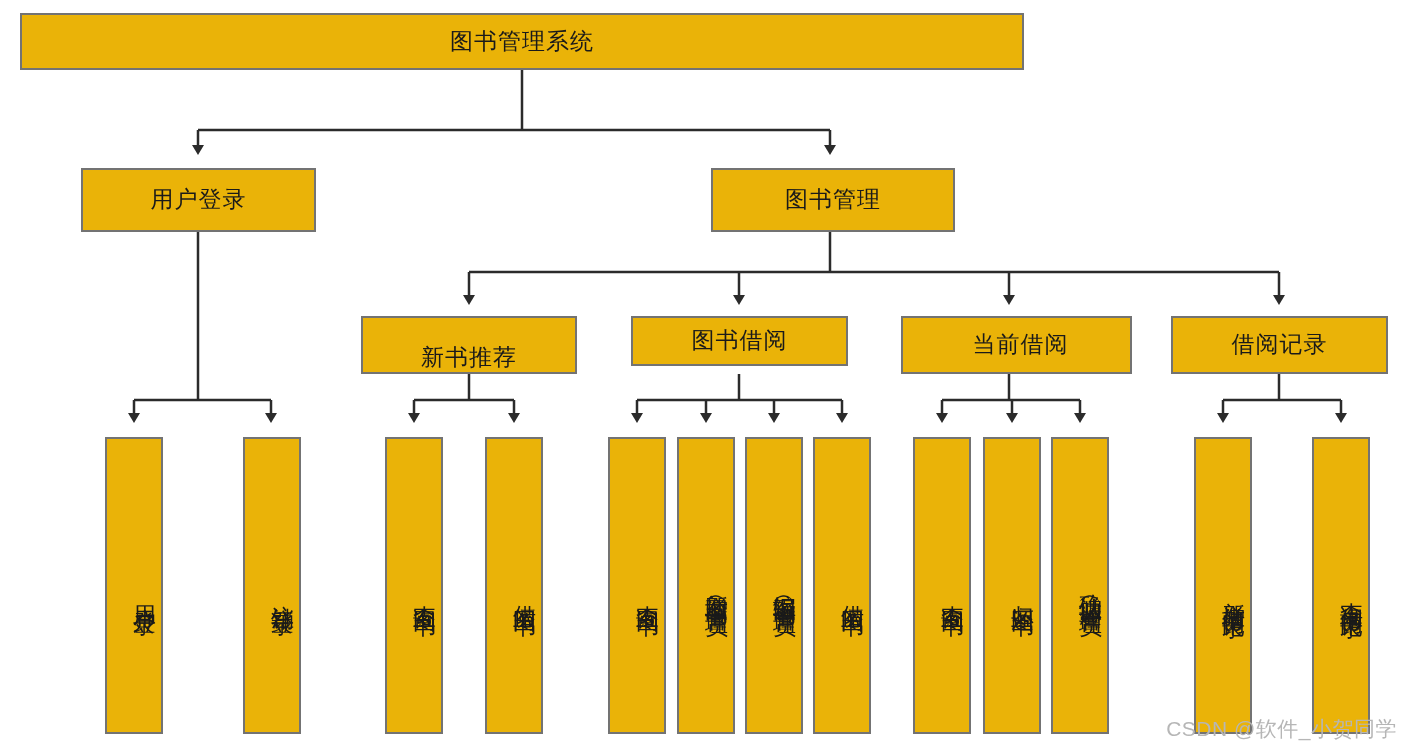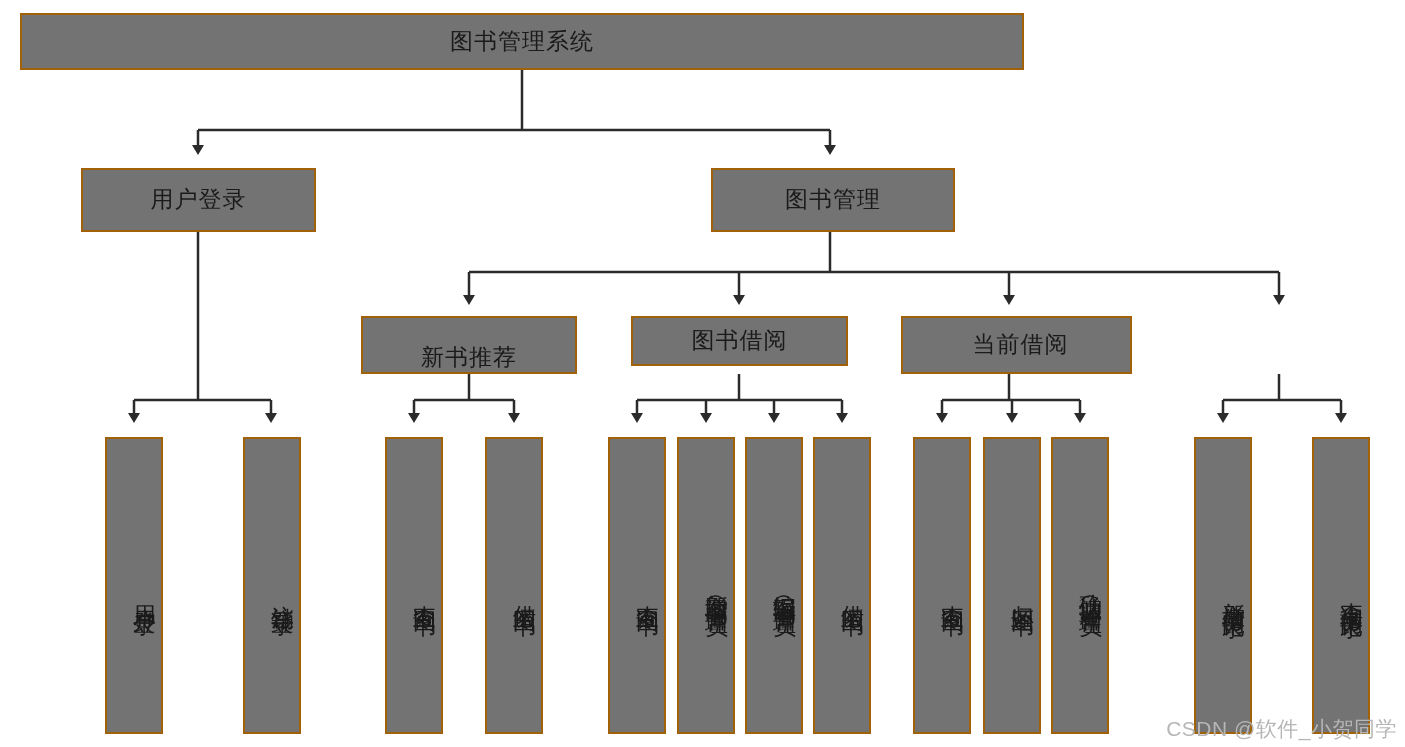--- a/index.html
+++ b/index.html
@@ -22,22 +22,22 @@
     position: absolute;
     left: 0;
     top: 0;
     width: 1405px;
     height: 747px;
     pointer-events: none;
   }
   .node {
     position: absolute;
     box-sizing: border-box;
-    background: #737373;
-    border: 2px solid #a16207;
+    background: #eab308;
+    border: 2px solid #737373;
     display: flex;
     align-items: center;
     justify-content: center;
     color: #1a1a1a;
   }
   .node.horiz {
     font-size: 23px;
     line-height: 1.2;
     letter-spacing: 1px;
   }
@@ -136,20 +136,23 @@
 
   <div class="node horiz" style="left:361px; top:316px; width:216px; height:58px;align-items:flex-end;">
     <span class="node-label">新书推荐</span>
   </div>
   <div class="node horiz" style="left:631px; top:316px; width:217px; height:50px;">
     <span class="node-label">图书借阅</span>
   </div>
   <div class="node horiz" style="left:901px; top:316px; width:231px; height:58px;padding-left:8px;">
     <span class="node-label">当前借阅</span>
   </div>
+  <div class="node horiz" style="left:1171px; top:316px; width:217px; height:58px;">
+    <span class="node-label">借阅记录</span>
+  </div>
 
   <div class="node vert" style="left:105px; top:437px; width:58px; height:297px;">
     <span class="node-label">用户登录</span>
   </div>
   <div class="node vert" style="left:243px; top:437px; width:58px; height:297px;">
     <span class="node-label">注销登录</span>
   </div>
 
   <div class="node vert" style="left:385px; top:437px; width:58px; height:297px;">
     <span class="node-label">查询图书</span>

